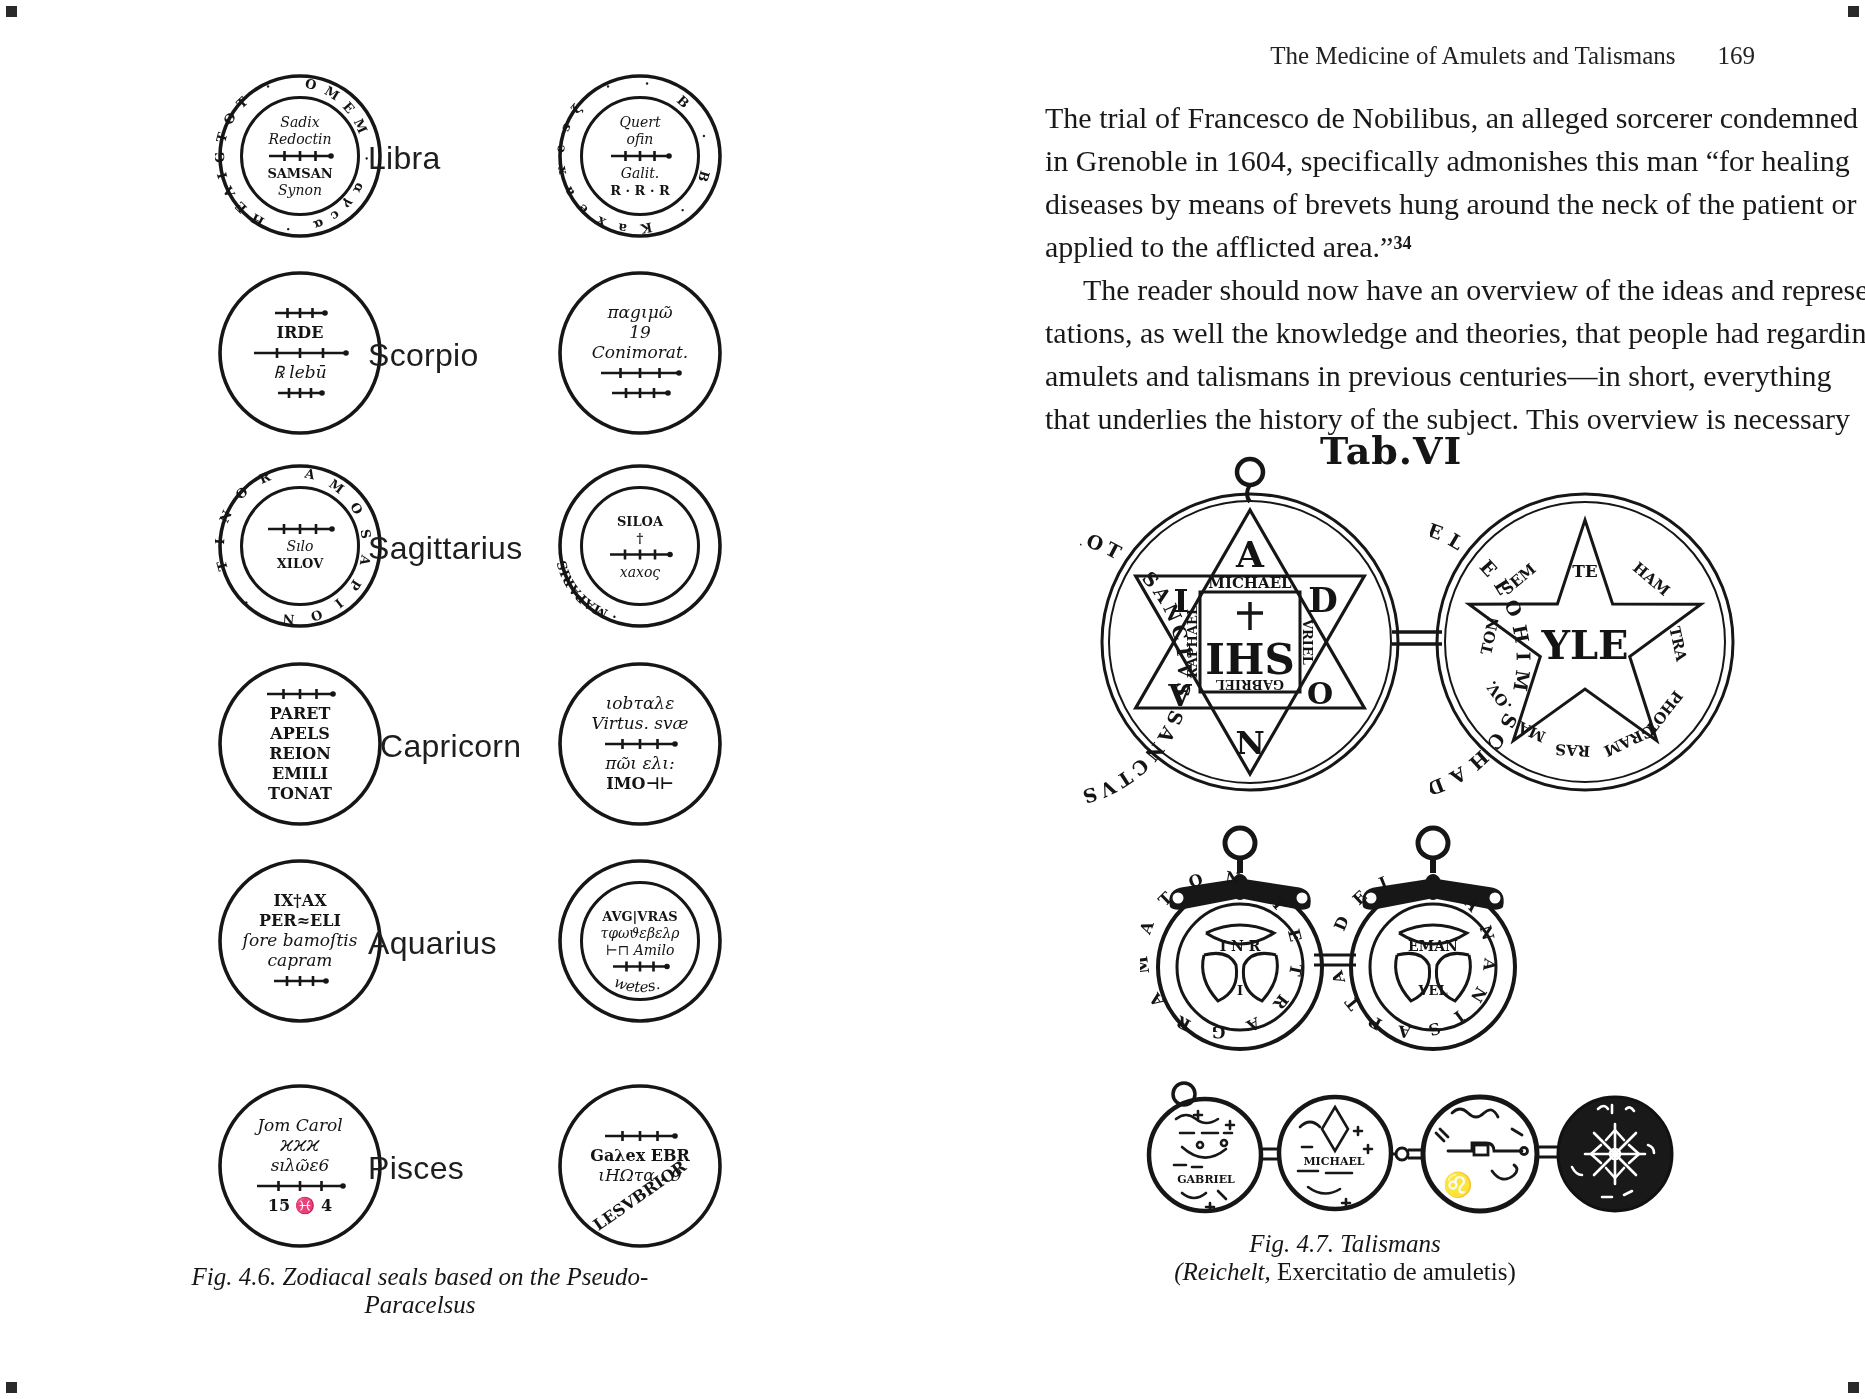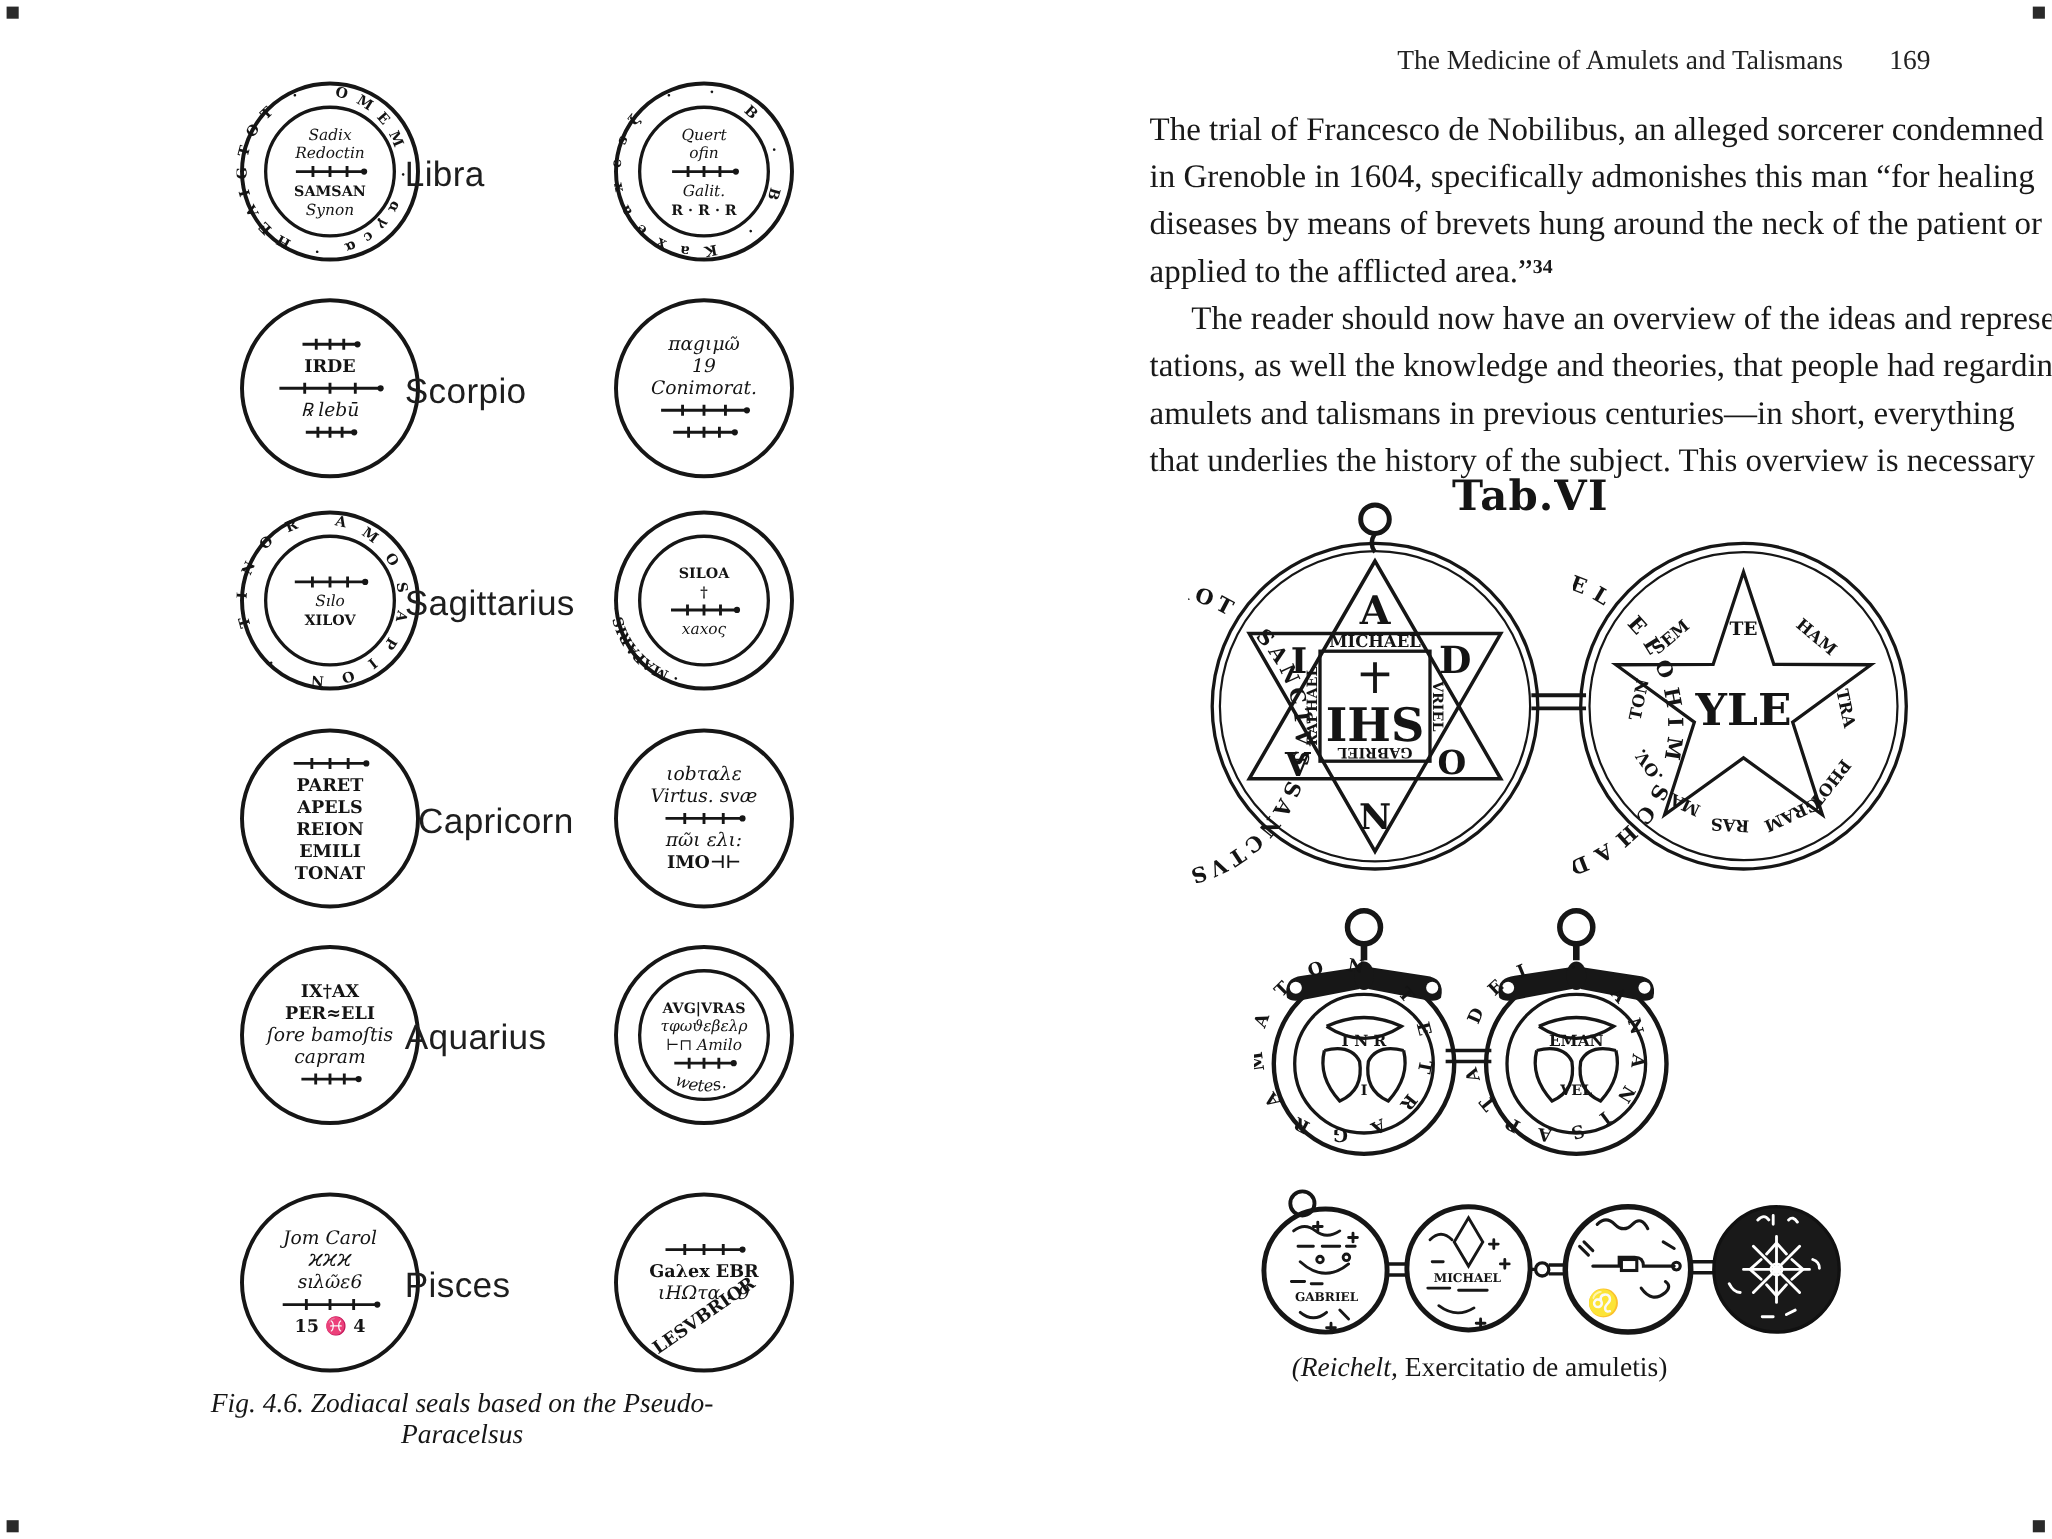--- a/index.html
+++ b/index.html
@@ -376,14 +376,15 @@
     <circle cx="475" cy="79" r="5"></circle>
     <path d="M475,49 v60 M445,79 h60 M454,58 l42,42 M496,58 l-42,42"></path>
     <path d="M475,55 l9,10 M475,55 l-9,10 M475,103 l9,-10 M475,103 l-9,-10 M451,79 l10,9 M451,79 l10,-9 M499,79 l-10,9 M499,79 l-10,-9"></path>
     <path d="M458,34 q6,-6 10,0 M472,30 v8 M486,34 q4,-4 8,2"></path>
     <path d="M432,92 q4,8 10,8 M508,70 q6,2 6,8 M462,122 h10 M484,120 l8,-4"></path>
   </g>
 </svg>
 </div>
 
 <div class="abs caption" style="left:1065px;top:1230px;width:560px">
+  <div>Fig. 4.7. Talismans</div>
   <div><span>(Reichelt,</span><span class="roman"> Exercitatio de amuletis)</span></div>
 </div>
 
 </body></html>

